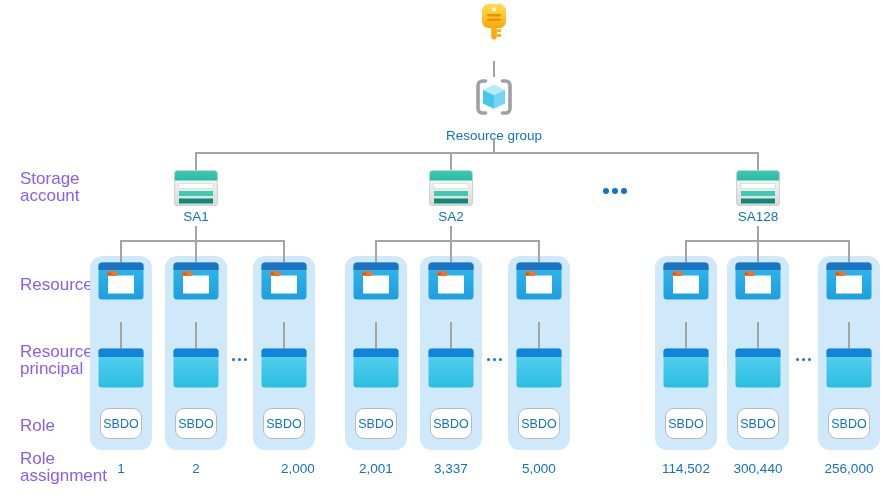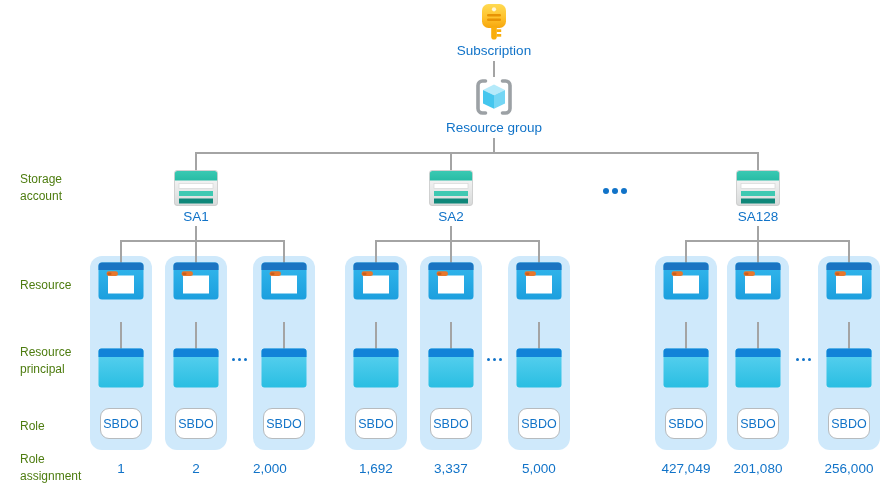--- a/index.html
+++ b/index.html
@@ -8,21 +8,21 @@
     font-family:"Liberation Sans", sans-serif; overflow:hidden;
   }
   .line  { position:absolute; background:#A4A4A4; }
   .vline { width:1.5px; }
   .hline { height:1.5px; }
   .label {
     position:absolute; text-align:center; font-size:13.5px; color:#1173C8;
     white-space:nowrap;
   }
   .side-label {
-    position:absolute; left:20px; font-size:12px; line-height:16.5px; color:#4d7c0f;
+    position:absolute; left:20px; font-size:17px; line-height:16.5px; color:#8b5cf6;
   }
   .card {
     position:absolute; top:256px; width:62px; height:194px;
     background:#CFE9FB; border-radius:12px; z-index:1;
   }
   .stub { z-index:2; }
   .icon { position:absolute; z-index:3; line-height:0; }
   .sbdo {
     position:absolute; top:408px; width:42px; height:31px; box-sizing:border-box;
     background:#ffffff; border:1.5px solid #B7BBBE; border-radius:9px;
@@ -89,33 +89,32 @@
     <svg width="34" height="38" viewBox="0 0 34 38">
       <rect x="5" y="1" width="24" height="24" rx="6.5" fill="url(#g-key)"></rect>
       <circle cx="17" cy="6.3" r="2.1" fill="#FFF6D8"></circle>
       <rect x="10" y="11" width="14" height="2.5" rx="1.2" fill="#E89405"></rect>
       <rect x="10" y="15.4" width="14" height="2.5" rx="1.2" fill="#E89405"></rect>
       <path d="M14.2 24 h5.6 v9.8 a2.8 2.8 0 0 1 -5.6 0 Z" fill="#F9AE0D"></path>
       <rect x="19.6" y="26.3" width="4.6" height="2.7" fill="#F9AE0D"></rect>
       <rect x="19.6" y="31" width="4.6" height="2.7" fill="#F9AE0D"></rect>
     </svg>
   </div>
-  <div class="label" style="left:424px;top:43px;width:140px">Subscription</div>
   <div class="line vline" style="left:493.25px;top:61px;height:16px"></div>
 
   <div class="icon" style="left:473px;top:77px">
     <svg width="42" height="40" viewBox="0 0 42 40">
       <path d="M12.5 4 H9.5 a4.5 4.5 0 0 0 -4.5 4.5 v23 a4.5 4.5 0 0 0 4.5 4.5 h3" stroke="#9CA1A5" stroke-width="3.6" fill="none" stroke-linecap="round"></path>
       <path d="M29.5 4 h3 a4.5 4.5 0 0 1 4.5 4.5 v23 a4.5 4.5 0 0 1 -4.5 4.5 h-3" stroke="#9CA1A5" stroke-width="3.6" fill="none" stroke-linecap="round"></path>
       <polygon points="21,7.5 32,12.9 21,18.3 10,12.9" fill="#B5EAFA"></polygon>
       <polygon points="10,12.9 21,18.3 21,31.8 10,26.4" fill="#44C6EE"></polygon>
       <polygon points="32,12.9 32,26.4 21,31.8 21,18.3" fill="#74D6F4"></polygon>
     </svg>
   </div>
-  <div class="label" style="left:424px;top:120px;width:140px">Resource group</div>
+  <div class="label" style="left:424px;top:128px;width:140px">Resource group</div>
   <div class="line vline" style="left:493.25px;top:138px;height:14.5px"></div>
 
   <div class="line hline" style="left:196px;top:152px;width:562px"></div>
 
   <div class="dots dots-big" style="left:603px;top:188px">
       <i></i>
       <i></i>
       <i></i>
     </div>
 
@@ -185,21 +184,21 @@
   <div class="icon" style="left:261px;top:262px"><svg width="46" height="38" viewBox="0 0 46 38">
         <use href="#ic-cont"></use>
       </svg></div>
   <div class="label" style="left:253px;top:303px;width:62px">C2000</div>
   <div class="line vline stub" style="left:283.25px;top:322px;height:28px"></div>
   <div class="icon" style="left:261px;top:348px"><svg width="46" height="40" viewBox="0 0 46 40">
         <use href="#ic-sp"></use>
       </svg></div>
   <div class="label" style="left:253px;top:390px;width:62px">SP2000</div>
   <div class="sbdo" style="left:263px">SBDO</div>
-  <div class="num" style="left:225px">2,000</div>
+  <div class="num" style="left:253px">2,000</div>
 
   <div class="line vline" style="left:450.25px;top:152px;height:19px"></div>
   <div class="icon" style="left:429px;top:170px"><svg width="44" height="36" viewBox="0 0 44 36">
         <use href="#ic-sa"></use>
       </svg></div>
   <div class="label" style="left:411px;top:209px;width:80px">SA2</div>
   <div class="line vline" style="left:450.25px;top:226px;height:14px"></div>
   <div class="line hline" style="left:376px;top:240px;width:163px"></div>
   <div class="line vline stub" style="left:375.25px;top:240px;height:26px"></div>
   <div class="line vline stub" style="left:450.25px;top:240px;height:26px"></div>
@@ -209,21 +208,21 @@
   <div class="icon" style="left:353px;top:262px"><svg width="46" height="38" viewBox="0 0 46 38">
         <use href="#ic-cont"></use>
       </svg></div>
   <div class="label" style="left:345px;top:303px;width:62px">C1</div>
   <div class="line vline stub" style="left:375.25px;top:322px;height:28px"></div>
   <div class="icon" style="left:353px;top:348px"><svg width="46" height="40" viewBox="0 0 46 40">
         <use href="#ic-sp"></use>
       </svg></div>
   <div class="label" style="left:345px;top:390px;width:62px">SP1</div>
   <div class="sbdo" style="left:355px">SBDO</div>
-  <div class="num" style="left:331px">1,692</div>
+  <div class="num" style="left:331px">2,001</div>
 
   <div class="card" style="left:420px"></div>
   <div class="icon" style="left:428px;top:262px"><svg width="46" height="38" viewBox="0 0 46 38">
         <use href="#ic-cont"></use>
       </svg></div>
   <div class="label" style="left:420px;top:303px;width:62px">C2</div>
   <div class="line vline stub" style="left:450.25px;top:322px;height:28px"></div>
   <div class="icon" style="left:428px;top:348px"><svg width="46" height="40" viewBox="0 0 46 40">
         <use href="#ic-sp"></use>
       </svg></div>
@@ -265,34 +264,34 @@
   <div class="icon" style="left:663px;top:262px"><svg width="46" height="38" viewBox="0 0 46 38">
         <use href="#ic-cont"></use>
       </svg></div>
   <div class="label" style="left:655px;top:303px;width:62px">C1</div>
   <div class="line vline stub" style="left:685.25px;top:322px;height:28px"></div>
   <div class="icon" style="left:663px;top:348px"><svg width="46" height="40" viewBox="0 0 46 40">
         <use href="#ic-sp"></use>
       </svg></div>
   <div class="label" style="left:655px;top:390px;width:62px">SP1</div>
   <div class="sbdo" style="left:665px">SBDO</div>
-  <div class="num" style="left:641px">427,049</div>
+  <div class="num" style="left:641px">114,502</div>
 
   <div class="card" style="left:727px"></div>
   <div class="icon" style="left:735px;top:262px"><svg width="46" height="38" viewBox="0 0 46 38">
         <use href="#ic-cont"></use>
       </svg></div>
   <div class="label" style="left:727px;top:303px;width:62px">C2</div>
   <div class="line vline stub" style="left:757.25px;top:322px;height:28px"></div>
   <div class="icon" style="left:735px;top:348px"><svg width="46" height="40" viewBox="0 0 46 40">
         <use href="#ic-sp"></use>
       </svg></div>
   <div class="label" style="left:727px;top:390px;width:62px">SP2</div>
   <div class="sbdo" style="left:737px">SBDO</div>
-  <div class="num" style="left:713px">201,080</div>
+  <div class="num" style="left:713px">300,440</div>
 
   <div class="dots dots-small" style="left:796px;top:358px">
       <i></i>
       <i></i>
       <i></i>
     </div>
 
   <div class="card" style="left:818px"></div>
   <div class="icon" style="left:826px;top:262px"><svg width="46" height="38" viewBox="0 0 46 38">
         <use href="#ic-cont"></use>

